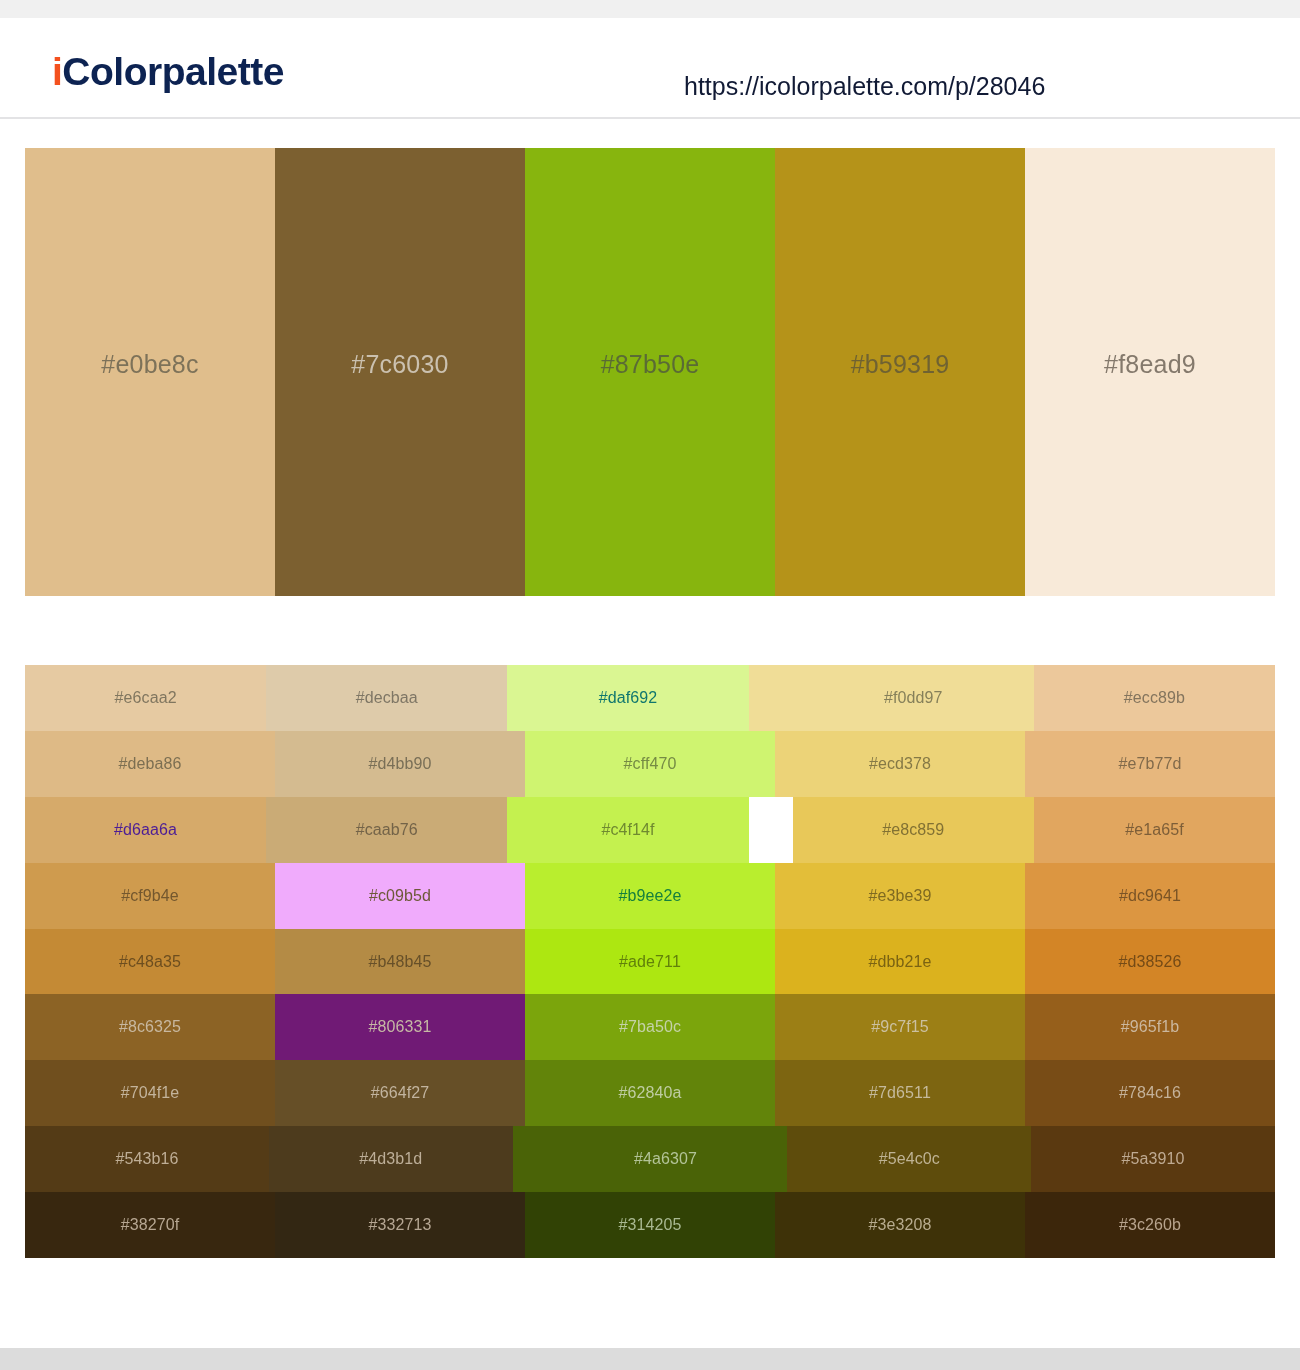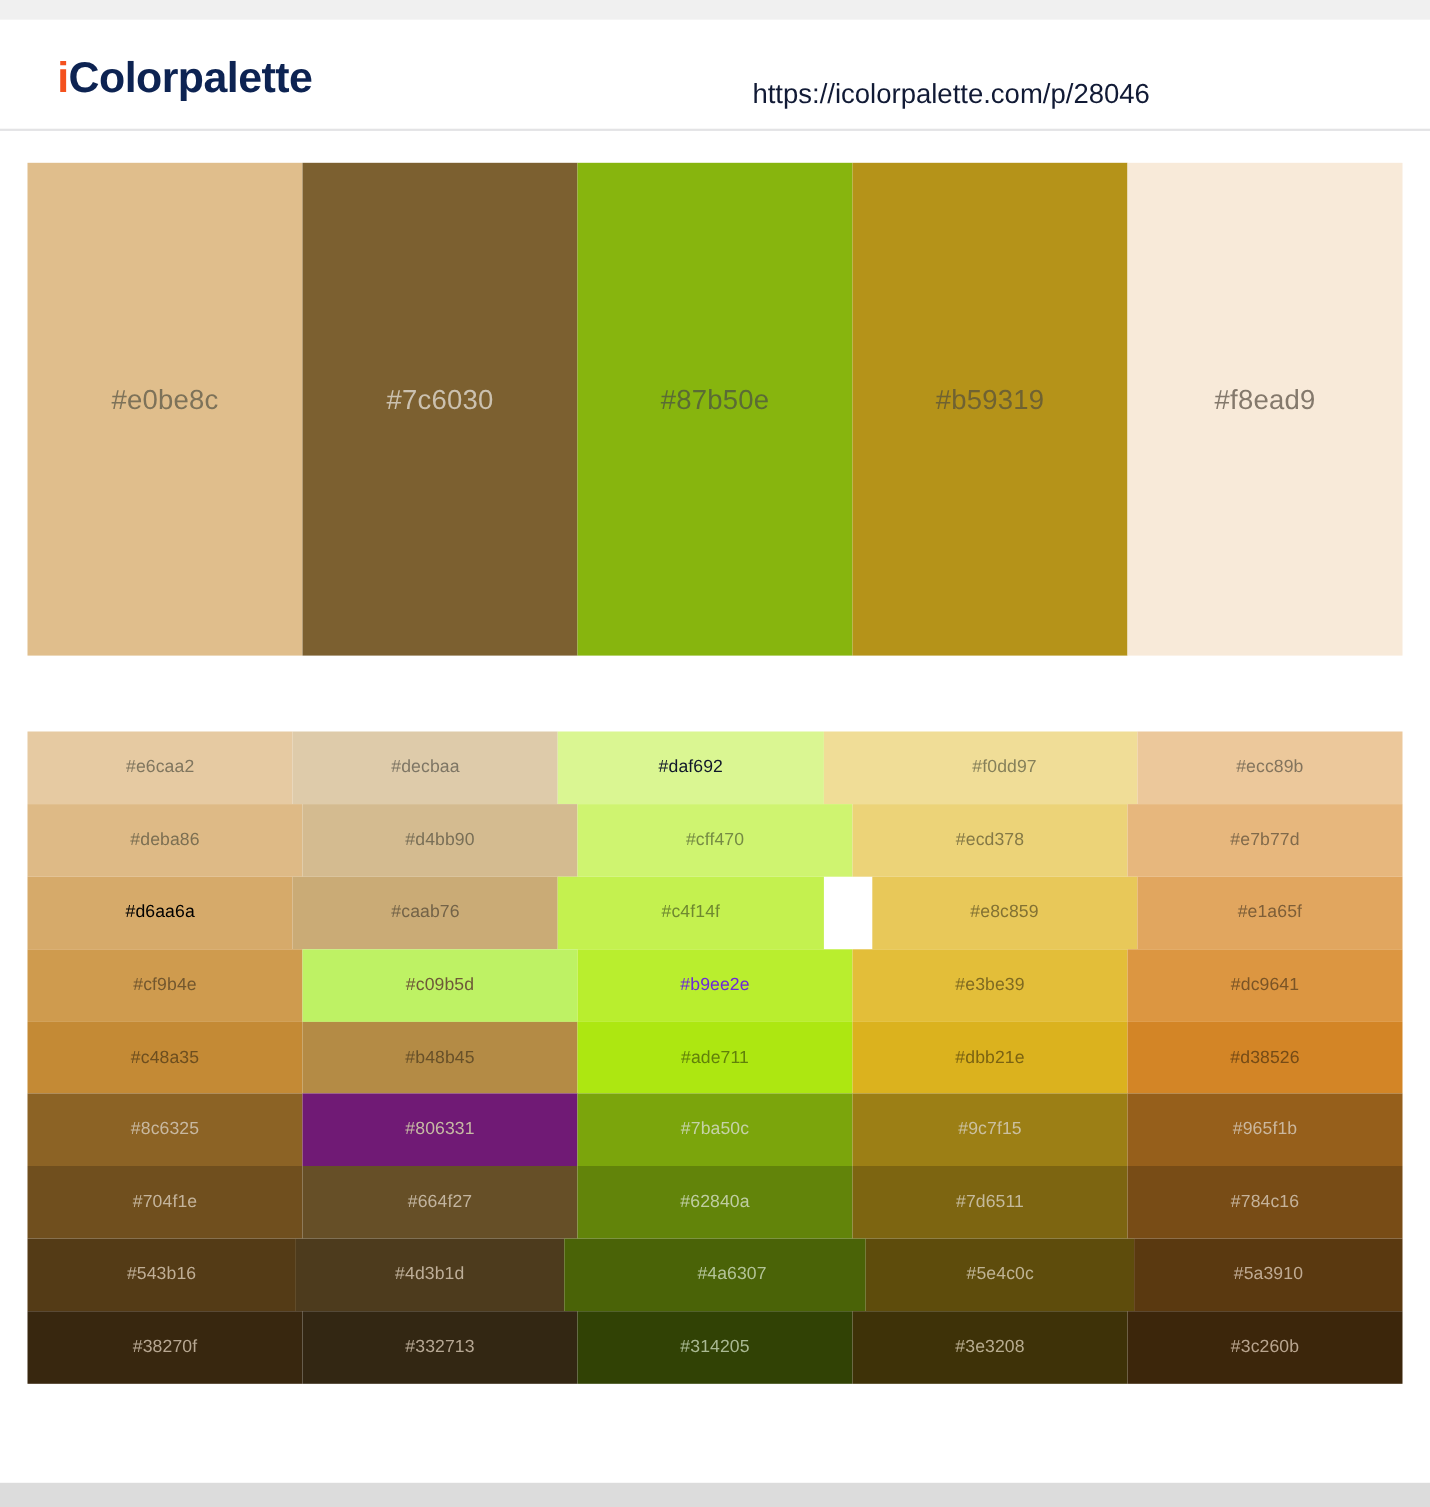--- a/index.html
+++ b/index.html
@@ -149,42 +149,42 @@
       </div>
       <div class="main-swatch" style="background: rgb(248, 234, 217);">
         <span class="hex" style="color: rgb(132, 121, 108);">#f8ead9</span>
       </div>
     </div>
 
   <div class="shade-grid">
       <div class="shade-row">
         <div class="shade-cell" style="background: rgb(230, 202, 162); color: rgb(128, 118, 95);">#e6caa2</div>
         <div class="shade-cell" style="background: rgb(222, 203, 170); color: rgb(126, 118, 101);">#decbaa</div>
-        <div class="shade-cell" style="background: rgb(218, 246, 146); color: #0f172a;">#daf692</div>
+        <div class="shade-cell" style="background: rgb(218, 246, 146); color: #0f766e;">#daf692</div>
         <div class="shade-cell" style="background: rgb(240, 221, 151); color: rgb(134, 128, 90); padding-left: 44px;">#f0dd97</div>
         <div class="shade-cell" style="background: rgb(236, 200, 155); color: rgb(131, 116, 93);">#ecc89b</div>
       </div>
       <div class="shade-row">
         <div class="shade-cell" style="background: rgb(222, 186, 134); color: rgb(124, 111, 82);">#deba86</div>
         <div class="shade-cell" style="background: rgb(212, 187, 144); color: rgb(121, 111, 87);">#d4bb90</div>
         <div class="shade-cell" style="background: rgb(207, 244, 112); color: rgb(117, 139, 68);">#cff470</div>
         <div class="shade-cell" style="background: rgb(236, 211, 120); color: rgb(133, 121, 70);">#ecd378</div>
         <div class="shade-cell" style="background: rgb(231, 183, 125); color: rgb(129, 106, 75);">#e7b77d</div>
       </div>
       <div class="shade-row">
-        <div class="shade-cell" style="background: rgb(214, 170, 106); color: #000000;">#d6aa6a</div>
+        <div class="shade-cell" style="background: rgb(214, 170, 106); color: #4c1d95;">#d6aa6a</div>
         <div class="shade-cell" style="background: rgb(202, 171, 118); color: rgb(115, 99, 72);">#caab76</div>
         <div class="shade-cell" style="background: rgb(196, 241, 79); color: rgb(111, 137, 48);">#c4f14f</div>
         <div class="shade-cell" style="background: rgb(232, 200, 89); color: rgb(130, 113, 51); margin-left: 44px;">#e8c859</div>
         <div class="shade-cell" style="background: rgb(225, 166, 95); color: rgb(125, 94, 56);">#e1a65f</div>
       </div>
       <div class="shade-row">
         <div class="shade-cell" style="background: rgb(207, 155, 78); color: rgb(115, 87, 46);">#cf9b4e</div>
-        <div class="shade-cell" style="background: #bef264; color: rgb(109, 89, 56);">#c09b5d</div>
-        <div class="shade-cell" style="background: rgb(185, 238, 46); color: #6d28d9;">#b9ee2e</div>
+        <div class="shade-cell" style="background: #f0abfc; color: rgb(109, 89, 56);">#c09b5d</div>
+        <div class="shade-cell" style="background: rgb(185, 238, 46); color: #15803d;">#b9ee2e</div>
         <div class="shade-cell" style="background: rgb(227, 190, 57); color: rgb(127, 106, 33);">#e3be39</div>
         <div class="shade-cell" style="background: rgb(220, 150, 65); color: rgb(122, 84, 38);">#dc9641</div>
       </div>
       <div class="shade-row">
         <div class="shade-cell" style="background: rgb(196, 138, 53); color: rgb(109, 78, 31);">#c48a35</div>
         <div class="shade-cell" style="background: rgb(180, 139, 69); color: rgb(103, 80, 41);">#b48b45</div>
         <div class="shade-cell" style="background: rgb(173, 231, 17); color: rgb(97, 129, 10);">#ade711</div>
         <div class="shade-cell" style="background: rgb(219, 178, 30); color: rgb(123, 99, 18);">#dbb21e</div>
         <div class="shade-cell" style="background: rgb(211, 133, 38); color: rgb(117, 75, 22);">#d38526</div>
       </div>

